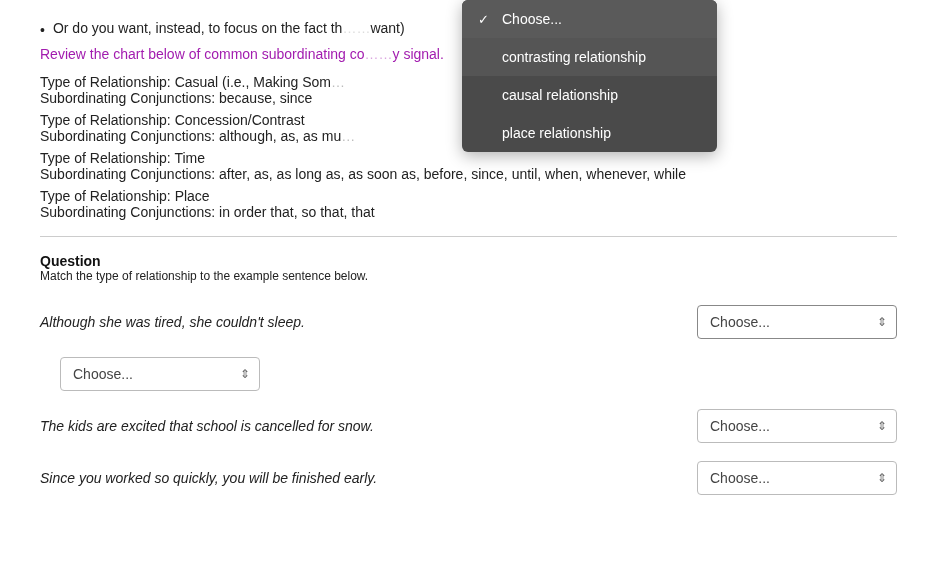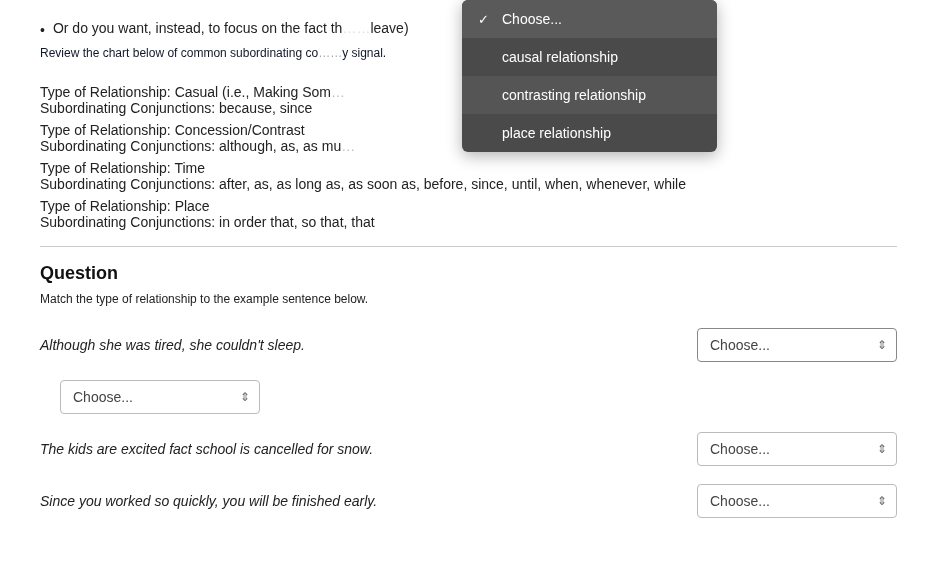--- a/index.html
+++ b/index.html
@@ -26,44 +26,43 @@
       align-items: flex-start;
       margin-bottom: 8px;
       font-size: 14px;
       color: #222;
     }
     .bullet-point .bullet {
       margin-right: 8px;
       margin-top: 2px;
     }
     .review-text {
-      font-size: 12px;
-      color: #0f172a;
-      margin-bottom: 24px;
+      font-size: 14px;
+      color: #a21caf;
+      margin-bottom: 12px;
     }
     .relationship-section {
       margin-bottom: 6px;
       font-size: 14px;
       color: #222;
     }
     .relationship-section .type-label {
       font-weight: normal;
       margin-top: 36px;
     }
     .relationship-section .conjunctions {
     }
     .divider {
       border: none;
       border-top: 1px solid #ccc;
       margin: 16px 0;
     }
     .question-header {
       font-weight: bold;
-      font-size: 18px;
-      margin-bottom: 8px;
+      font-size: 14px;
       color: #111;
     }
     .question-instruction {
       font-size: 12px;
       color: #222;
       margin-bottom: 18px;
     }
     .match-row {
       display: flex;
       align-items: center;
@@ -145,21 +144,21 @@
   </style>
 </head>
 <body>
 
 <div class="page">
   <div class="content-area">
 
     <div class="bullet-point">
       <span class="bullet">•</span>
       <span>
-        Or do you want, instead, to focus on the fact th<span style="color:#bbb; opacity:0.5">……</span><span>leave)</span>
+        Or do you want, instead, to focus on the fact th<span style="color:#bbb; opacity:0.5">……</span><span>want)</span>
       </span>
     </div>
 
     <div class="review-text">
       Review the chart below of common subordinating co<span style="opacity:0.4">……</span><span>y signal.</span>
     </div>
 
     <div class="relationship-section">
       <span class="type-label">Type of Relationship</span>: Casual (i.e., Making Som<span style="opacity:0.3">…</span><br>
       <span>Subordinating Conjunctions: </span><span class="conjunctions">because, since</span>
@@ -206,21 +205,21 @@
           <option>causal relationship</option>
           <option>contrasting relationship</option>
           <option>time relationship</option>
           <option>place relationship</option>
         </select>
         <span class="select-arrow">⇕</span>
       </div>
     </div>
 
     <div class="match-row">
-      <span class="match-sentence">The kids are excited fact school is cancelled for snow.</span>
+      <span class="match-sentence">The kids are excited that school is cancelled for snow.</span>
       <div class="select-wrapper">
         <select>
           <option>Choose...</option>
           <option>causal relationship</option>
           <option>contrasting relationship</option>
           <option>time relationship</option>
           <option>place relationship</option>
         </select>
         <span class="select-arrow">⇕</span>
       </div>
@@ -240,27 +239,27 @@
       </div>
     </div>
 
   </div>
 
   <div class="dropdown-overlay">
     <div class="dropdown-item selected first-item">
       <span class="check-icon">✓</span>
       <span>Choose...</span>
     </div>
+    <div class="dropdown-item contrasting">
+      <span class="check-icon"></span>
+      <span>contrasting relationship</span>
+    </div>
     <div class="dropdown-item">
       <span class="check-icon"></span>
       <span>causal relationship</span>
     </div>
-    <div class="dropdown-item contrasting">
-      <span class="check-icon"></span>
-      <span>contrasting relationship</span>
-    </div>
     <div class="dropdown-item">
       <span class="check-icon"></span>
       <span>place relationship</span>
     </div>
   </div>
 
 </div>
 
 </body></html>

